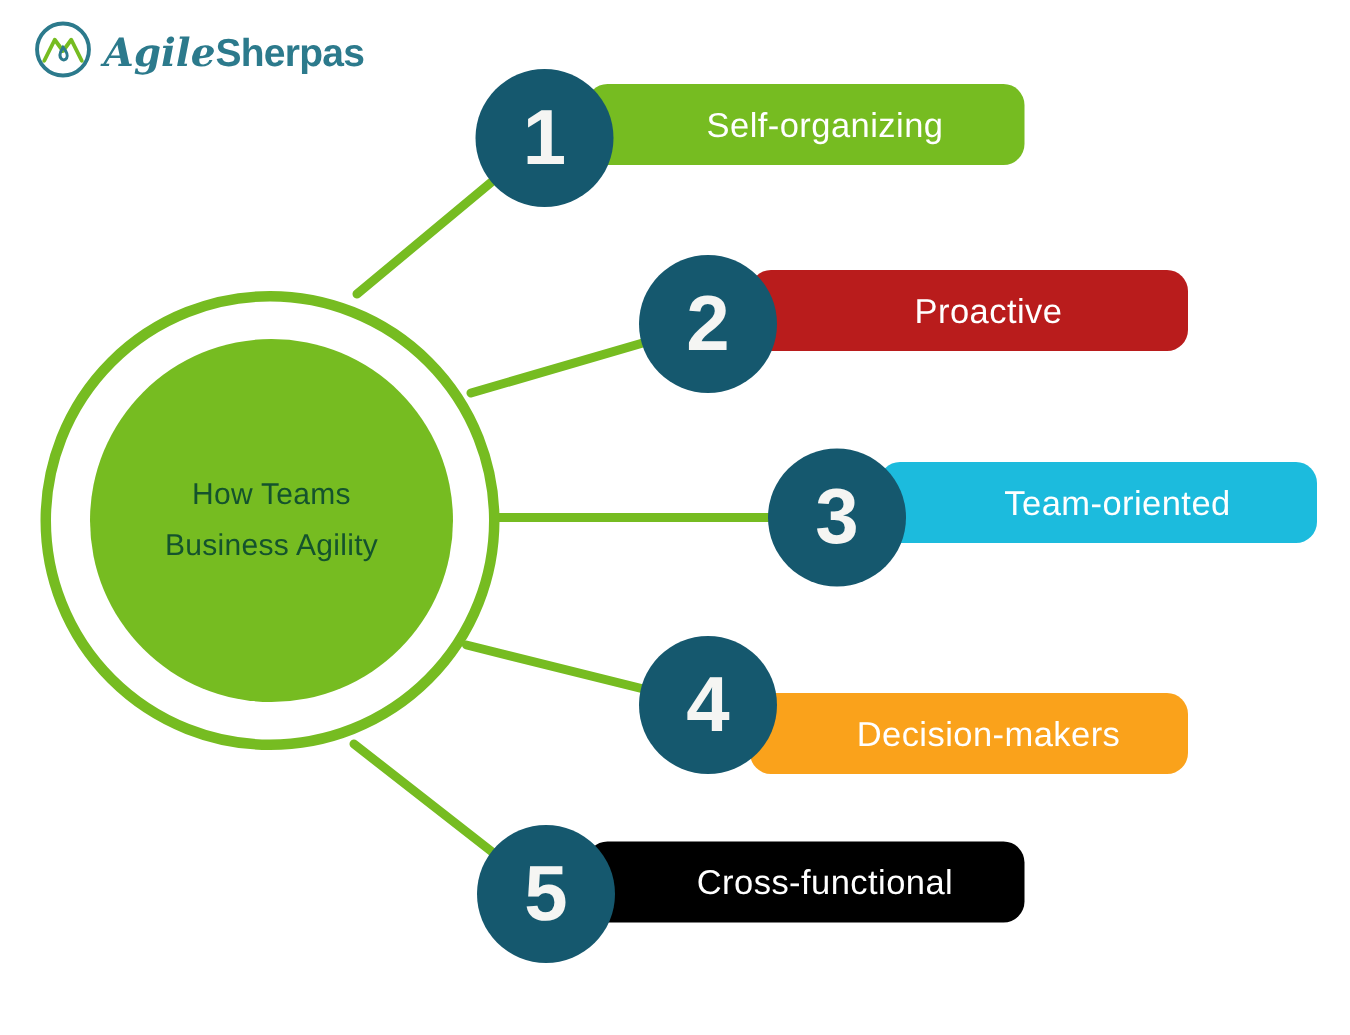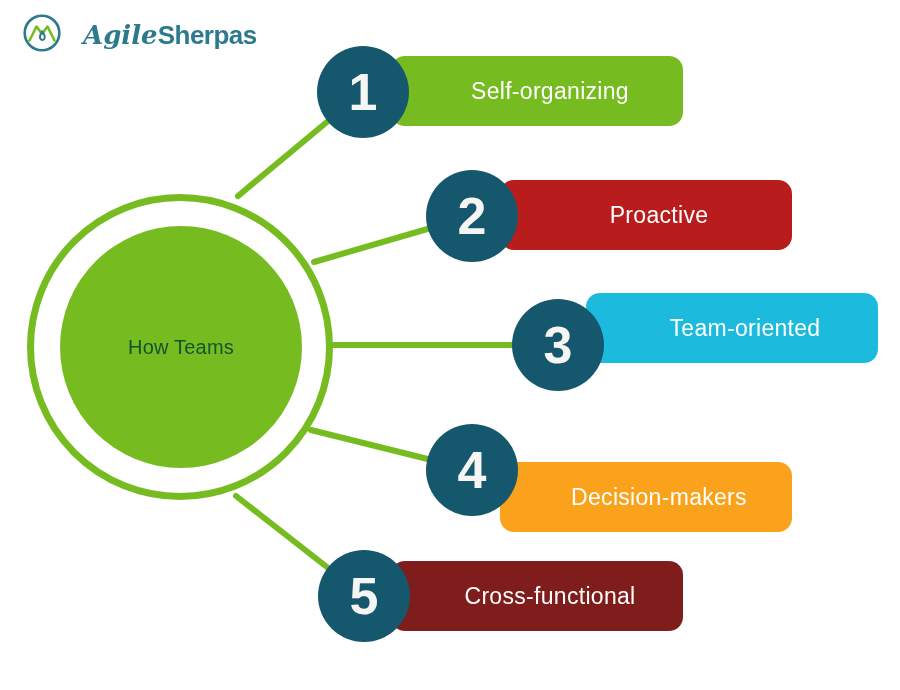--- a/index.html
+++ b/index.html
@@ -16,21 +16,21 @@
     overflow: hidden;
   }
 
   
   .logo {
     position: absolute;
     left: 22px;
     top: 13px;
     display: flex;
     align-items: center;
-    gap: 21px;
+    gap: 7px;
     z-index: 4;
   }
   .logo-text { font-size: 26px; color: #2C7A8C; white-space: nowrap; }
   .logo-text .brand-italic {
     font-family: "DejaVu Serif", serif;
     font-style: italic;
     font-weight: 700;
   }
   .logo-text .brand-bold {
     font-family: "Liberation Sans", sans-serif;
@@ -75,21 +75,21 @@
     line-height: 34px;
     font-weight: 400;
     text-align: center;
     letter-spacing: 0.2px;
   }
 
   
   .bar {
     position: absolute;
     width: 292px;
-    height: 70px;
+    height: 54px;
     border-radius: 14px;
     display: flex;
     align-items: center;
     justify-content: center;
     z-index: 3;
   }
   .bar-label {
     color: #ffffff;
     font-size: 23px;
     font-weight: 500;
@@ -109,21 +109,21 @@
   }
   .badge-number {
     color: #f5f5f3;
     font-size: 52px;
     font-weight: 700;
     line-height: 1;
   }
 
   .bar-1 { left: 391px; top: 56px;  background: #76BC21; }
   .bar-2 { left: 500px; top: 180px; background: #FAA21B; }
-  .bar-3 { left: 586px; top: 293px; background: #1CBBDD; }
+  .bar-3 { left: 586px; top: 308px; background: #1CBBDD; }
   .bar-4 { left: 500px; top: 434px; background: #FAA21B; }
   .bar-5 { left: 391px; top: 561px; background: #96C14A; }
 
   .badge-1 { left: 317px; top: 46px;  }
   .badge-2 { left: 426px; top: 170px; }
   .badge-3 { left: 512px; top: 299px; }
   .badge-4 { left: 426px; top: 424px; }
   .badge-5 { left: 318px; top: 550px; }
 </style>
 </head>
@@ -146,20 +146,21 @@
     <line x1="238" y1="196" x2="363" y2="92" stroke="#76BC21" stroke-width="6" stroke-linecap="round"></line>
     <line x1="314" y1="262" x2="472" y2="216" stroke="#76BC21" stroke-width="6" stroke-linecap="round"></line>
     <line x1="333" y1="345" x2="558" y2="345" stroke="#76BC21" stroke-width="6" stroke-linecap="round"></line>
     <line x1="311" y1="430" x2="472" y2="470" stroke="#76BC21" stroke-width="6" stroke-linecap="round"></line>
     <line x1="236" y1="496" x2="364" y2="596" stroke="#76BC21" stroke-width="6" stroke-linecap="round"></line>
   </svg>
 
   <div class="hub-ring" style="border-color: rgb(118, 188, 33);"></div>
   <div class="hub-inner" style="background-color: rgb(118, 188, 33);">
     <div class="hub-title-line">How Teams</div>
+    <div class="hub-title-line">Business Agility</div>
   </div>
 
   <div class="bar bar-1" style="background-color: rgb(118, 188, 33);">
     <span class="bar-label">Self-organizing</span>
   </div>
   <div class="badge badge-1" style="background-color: rgb(21, 88, 110);">
     <span class="badge-number">1</span>
   </div>
 
   <div class="bar bar-2" style="background-color: #b91c1c;">
@@ -176,20 +177,20 @@
     <span class="badge-number">3</span>
   </div>
 
   <div class="bar bar-4" style="background-color: rgb(250, 162, 27); margin-top: 28px;">
     <span class="bar-label">Decision-makers</span>
   </div>
   <div class="badge badge-4" style="background-color: rgb(21, 88, 110);">
     <span class="badge-number">4</span>
   </div>
 
-  <div class="bar bar-5" style="background-color: #7f1d1d; text-align: right;">
+  <div class="bar bar-5" style="background-color: #000000; text-align: right;">
     <span class="bar-label">Cross-functional</span>
   </div>
   <div class="badge badge-5" style="background-color: rgb(21, 88, 110);">
     <span class="badge-number">5</span>
   </div>
 
 </div>
 
 </body></html>

